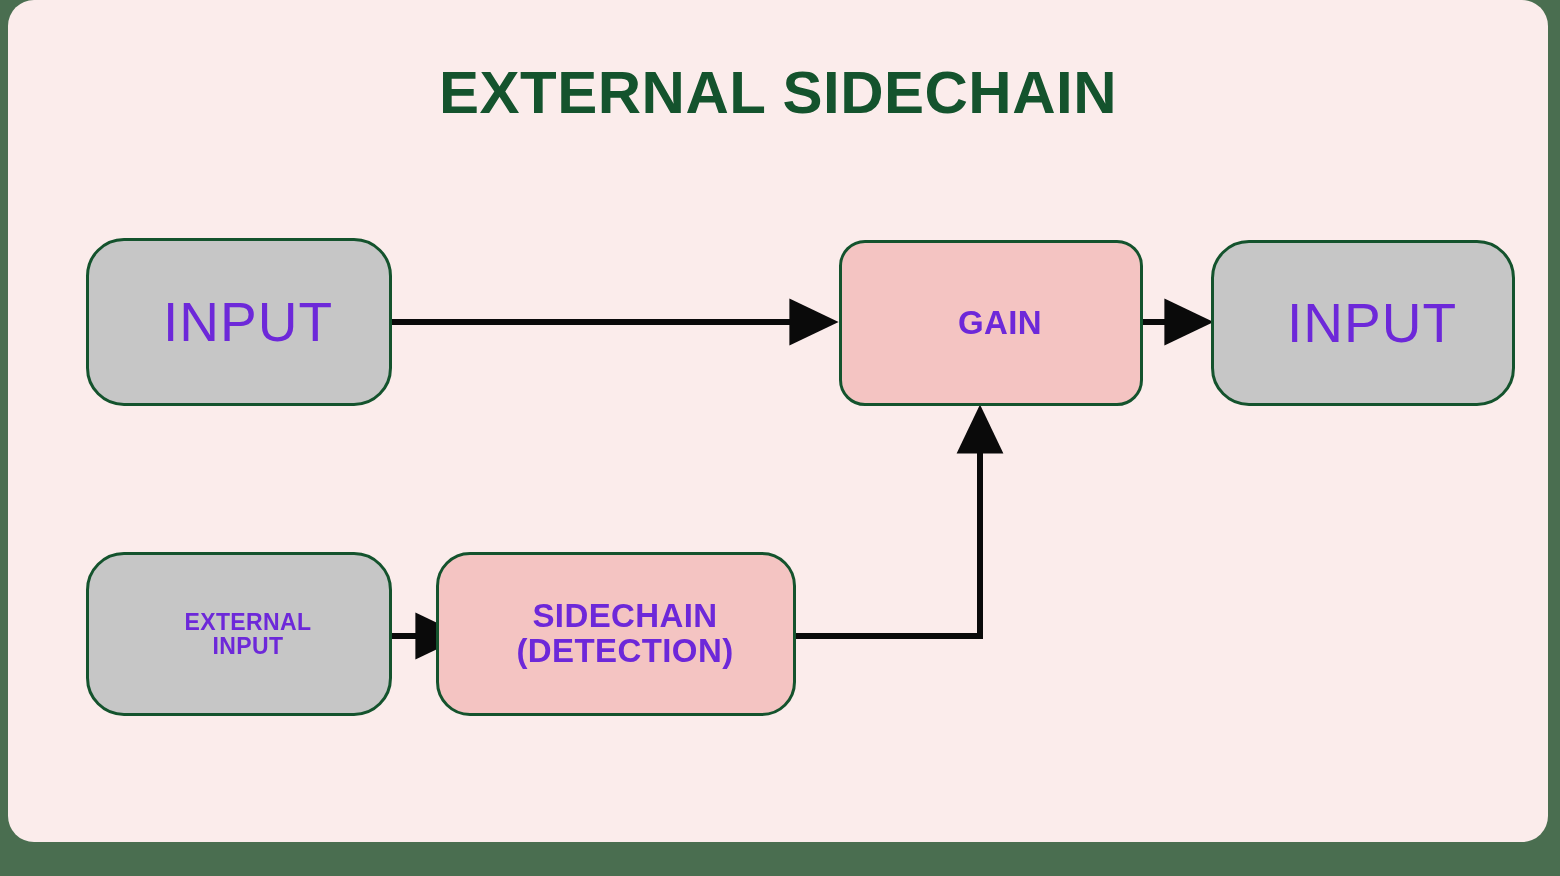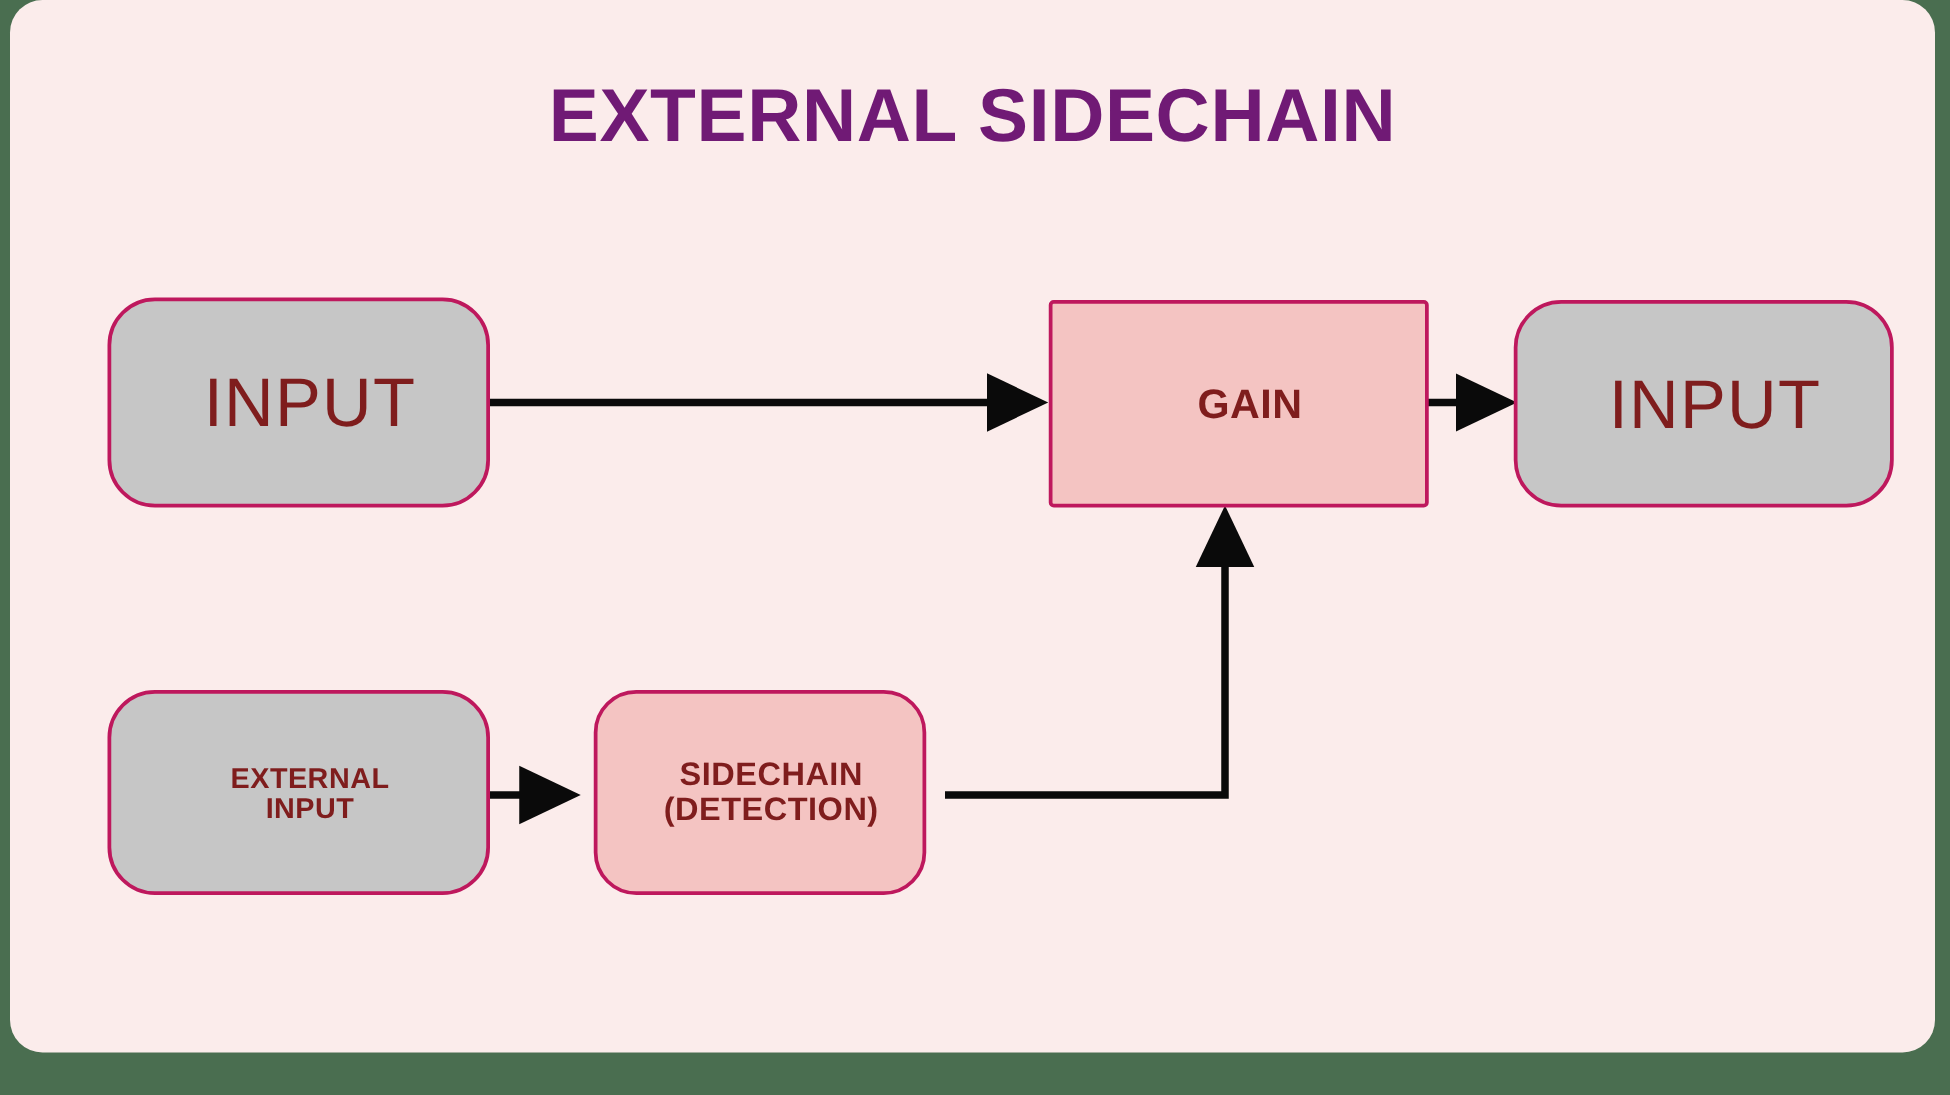--- a/index.html
+++ b/index.html
@@ -30,64 +30,64 @@
   }
   #title {
     position: absolute;
     left: 0;
     top: 58px;
     width: 1540px;
     text-align: center;
     font-size: 60px;
     font-weight: 800;
     letter-spacing: 0.5px;
-    color: #701a75;
+    color: #14532d;
     font-family: "Liberation Sans", sans-serif;
   }
 
   .node {
     position: absolute;
     box-sizing: border-box;
-    border: 3px solid #be185d;
+    border: 3px solid #14532d;
     display: flex;
     align-items: center;
     justify-content: center;
     text-align: center;
-    color: #7f1d1d;
+    color: #6d28d9;
     line-height: 1.06;
     padding-left: 18px;
   }
   .node.gray  { background: #c6c6c6; }
   .node.pink  { background: #f4c4c2; }
 
   
   #node-input {
     left: 78px; top: 238px; width: 306px; height: 168px;
     border-radius: 38px;
     font-size: 55px; font-weight: 400; letter-spacing: 1px;
   }
   #node-gain {
     left: 831px; top: 240px; width: 304px; height: 166px;
-    border-radius: 4px;
+    border-radius: 26px;
     font-size: 33px; font-weight: 800; letter-spacing: 0.4px;
   }
   #node-output {
     left: 1203px; top: 240px; width: 304px; height: 166px;
     border-radius: 38px;
     font-size: 55px; font-weight: 400; letter-spacing: 1px;
   }
   #node-ext-input {
     left: 78px; top: 552px; width: 306px; height: 164px;
     border-radius: 38px;
     font-size: 23px; font-weight: 800; letter-spacing: 0.4px;
   }
   #node-sidechain {
-    left: 467px; top: 552px; width: 266px; height: 164px;
+    left: 428px; top: 552px; width: 360px; height: 164px;
     border-radius: 34px;
-    font-size: 26px; font-weight: 800; letter-spacing: 0.4px;
+    font-size: 33px; font-weight: 800; letter-spacing: 0.4px;
   }
 
   #connectors {
     position: absolute;
     left: 0; top: 0;
     width: 1540px; height: 842px;
     pointer-events: none;
   }
 </style>
 </head>

